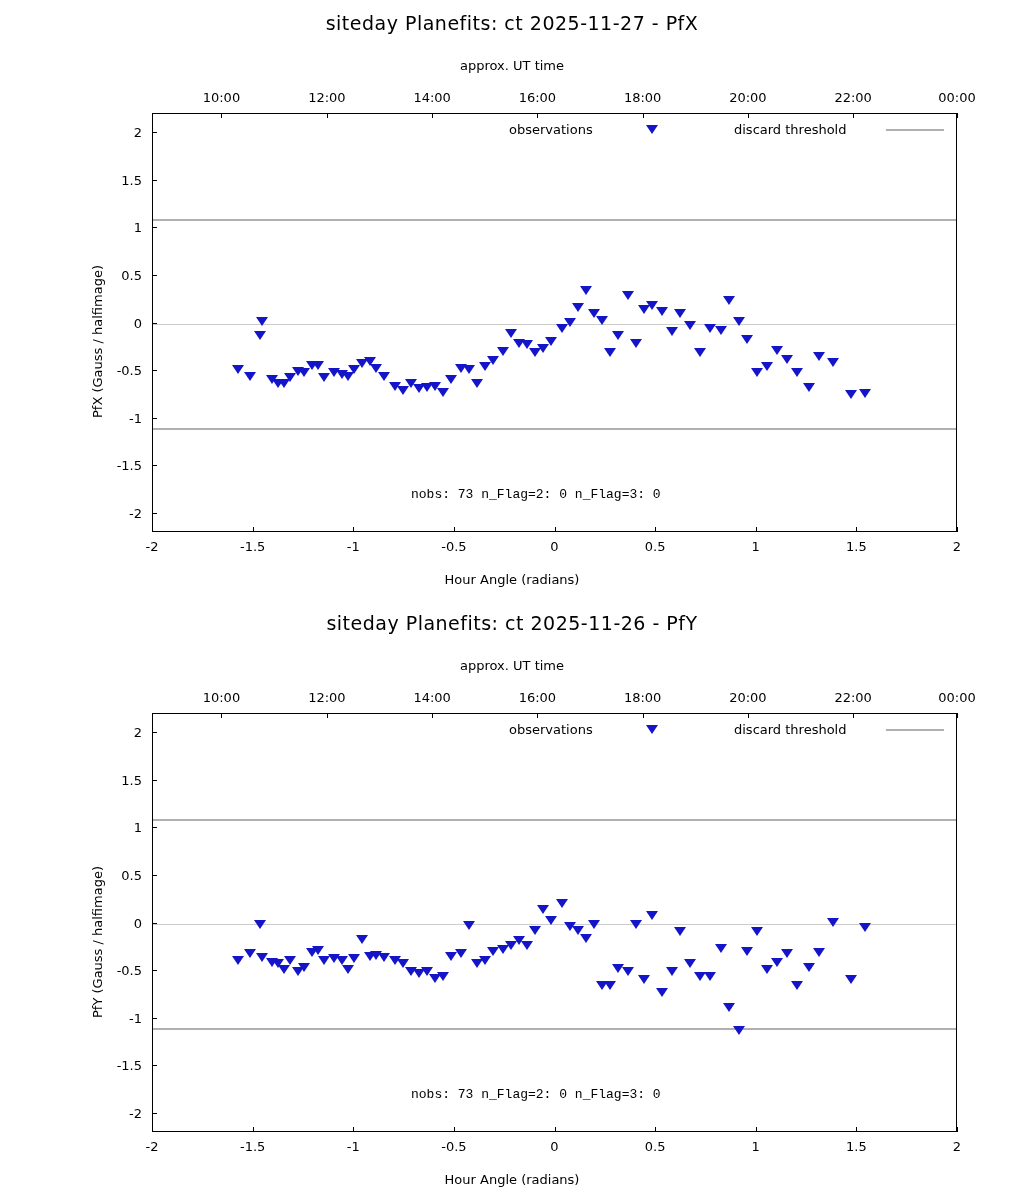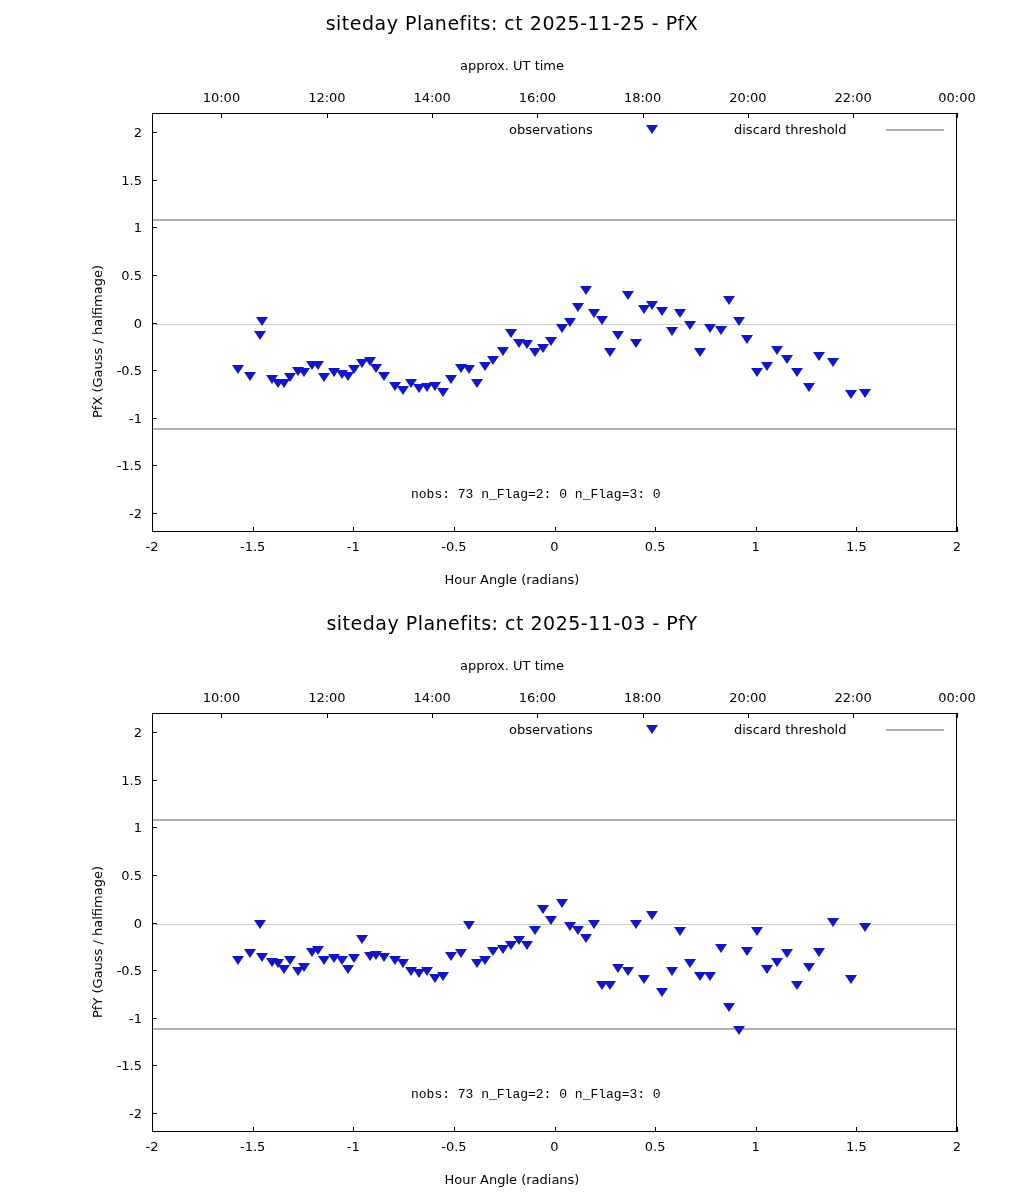--- a/index.html
+++ b/index.html
@@ -117,21 +117,21 @@
     position: absolute;
     font-size: 13px;
     white-space: nowrap;
     font-family: Liberation Mono, monospace;
   }
 </style>
 </head>
 <body>
 
 <div class="panel" id="panel-0">
-    <div class="title" style="top: 12px;">siteday Planefits:  ct 2025-11-25  -  PfX</div>
+    <div class="title" style="top: 12px;">siteday Planefits:  ct 2025-11-27  -  PfX</div>
     <div class="toptitle" style="top: 58px;">approx. UT time</div>
     <div class="plotbox" style="left: 152px; top: 113px; width: 805px; height: 419px;">
       <div class="zline" style="top: 209.5px;"></div>
       <div class="hline" style="top: 104.75px; background: rgb(176, 176, 176);"></div>
       <div class="hline" style="top: 314.25px; background: rgb(176, 176, 176);"></div>
       <div class="marker" style="left: 84.525px; top: 255.209px; border-top-color: rgb(20, 20, 200);"></div>
       <div class="marker" style="left: 96.6px; top: 261.875px; border-top-color: rgb(20, 20, 200);"></div>
       <div class="marker" style="left: 106.662px; top: 220.927px; border-top-color: rgb(20, 20, 200);"></div>
       <div class="marker" style="left: 108.675px; top: 206.643px; border-top-color: rgb(20, 20, 200);"></div>
       <div class="marker" style="left: 118.737px; top: 264.732px; border-top-color: rgb(20, 20, 200);"></div>
@@ -258,21 +258,21 @@
     <div class="tickmark-x" style="left: 747.901px; top: 113px;"></div>
     <div class="ticklabel" style="left: 747.901px; top: 90px; transform: translateX(-50%);">20:00</div>
     <div class="tickmark-x" style="left: 853.155px; top: 113px;"></div>
     <div class="ticklabel" style="left: 853.155px; top: 90px; transform: translateX(-50%);">22:00</div>
     <div class="tickmark-x" style="left: 957px; top: 113px;"></div>
     <div class="ticklabel" style="left: 957px; top: 90px; transform: translateX(-50%);">00:00</div>
     <div class="xaxis-label" style="top: 572px;">Hour Angle (radians)</div>
     <div class="ylabel-text" style="left: 90px; top: 417.5px;">PfX (Gauss / halfimage)</div>
   </div>
 <div class="panel" id="panel-1">
-    <div class="title" style="top: 12px;">siteday Planefits:  ct 2025-11-03  -  PfY</div>
+    <div class="title" style="top: 12px;">siteday Planefits:  ct 2025-11-26  -  PfY</div>
     <div class="toptitle" style="top: 58px;">approx. UT time</div>
     <div class="plotbox" style="left: 152px; top: 113px; width: 805px; height: 419px;">
       <div class="zline" style="top: 209.5px;"></div>
       <div class="hline" style="top: 104.75px; background: rgb(176, 176, 176);"></div>
       <div class="hline" style="top: 314.25px; background: rgb(176, 176, 176);"></div>
       <div class="marker" style="left: 84.525px; top: 245.686px; border-top-color: rgb(20, 20, 200);"></div>
       <div class="marker" style="left: 96.6px; top: 239.02px; border-top-color: rgb(20, 20, 200);"></div>
       <div class="marker" style="left: 106.662px; top: 209.5px; border-top-color: rgb(20, 20, 200);"></div>
       <div class="marker" style="left: 108.675px; top: 242.83px; border-top-color: rgb(20, 20, 200);"></div>
       <div class="marker" style="left: 118.737px; top: 247.591px; border-top-color: rgb(20, 20, 200);"></div>

